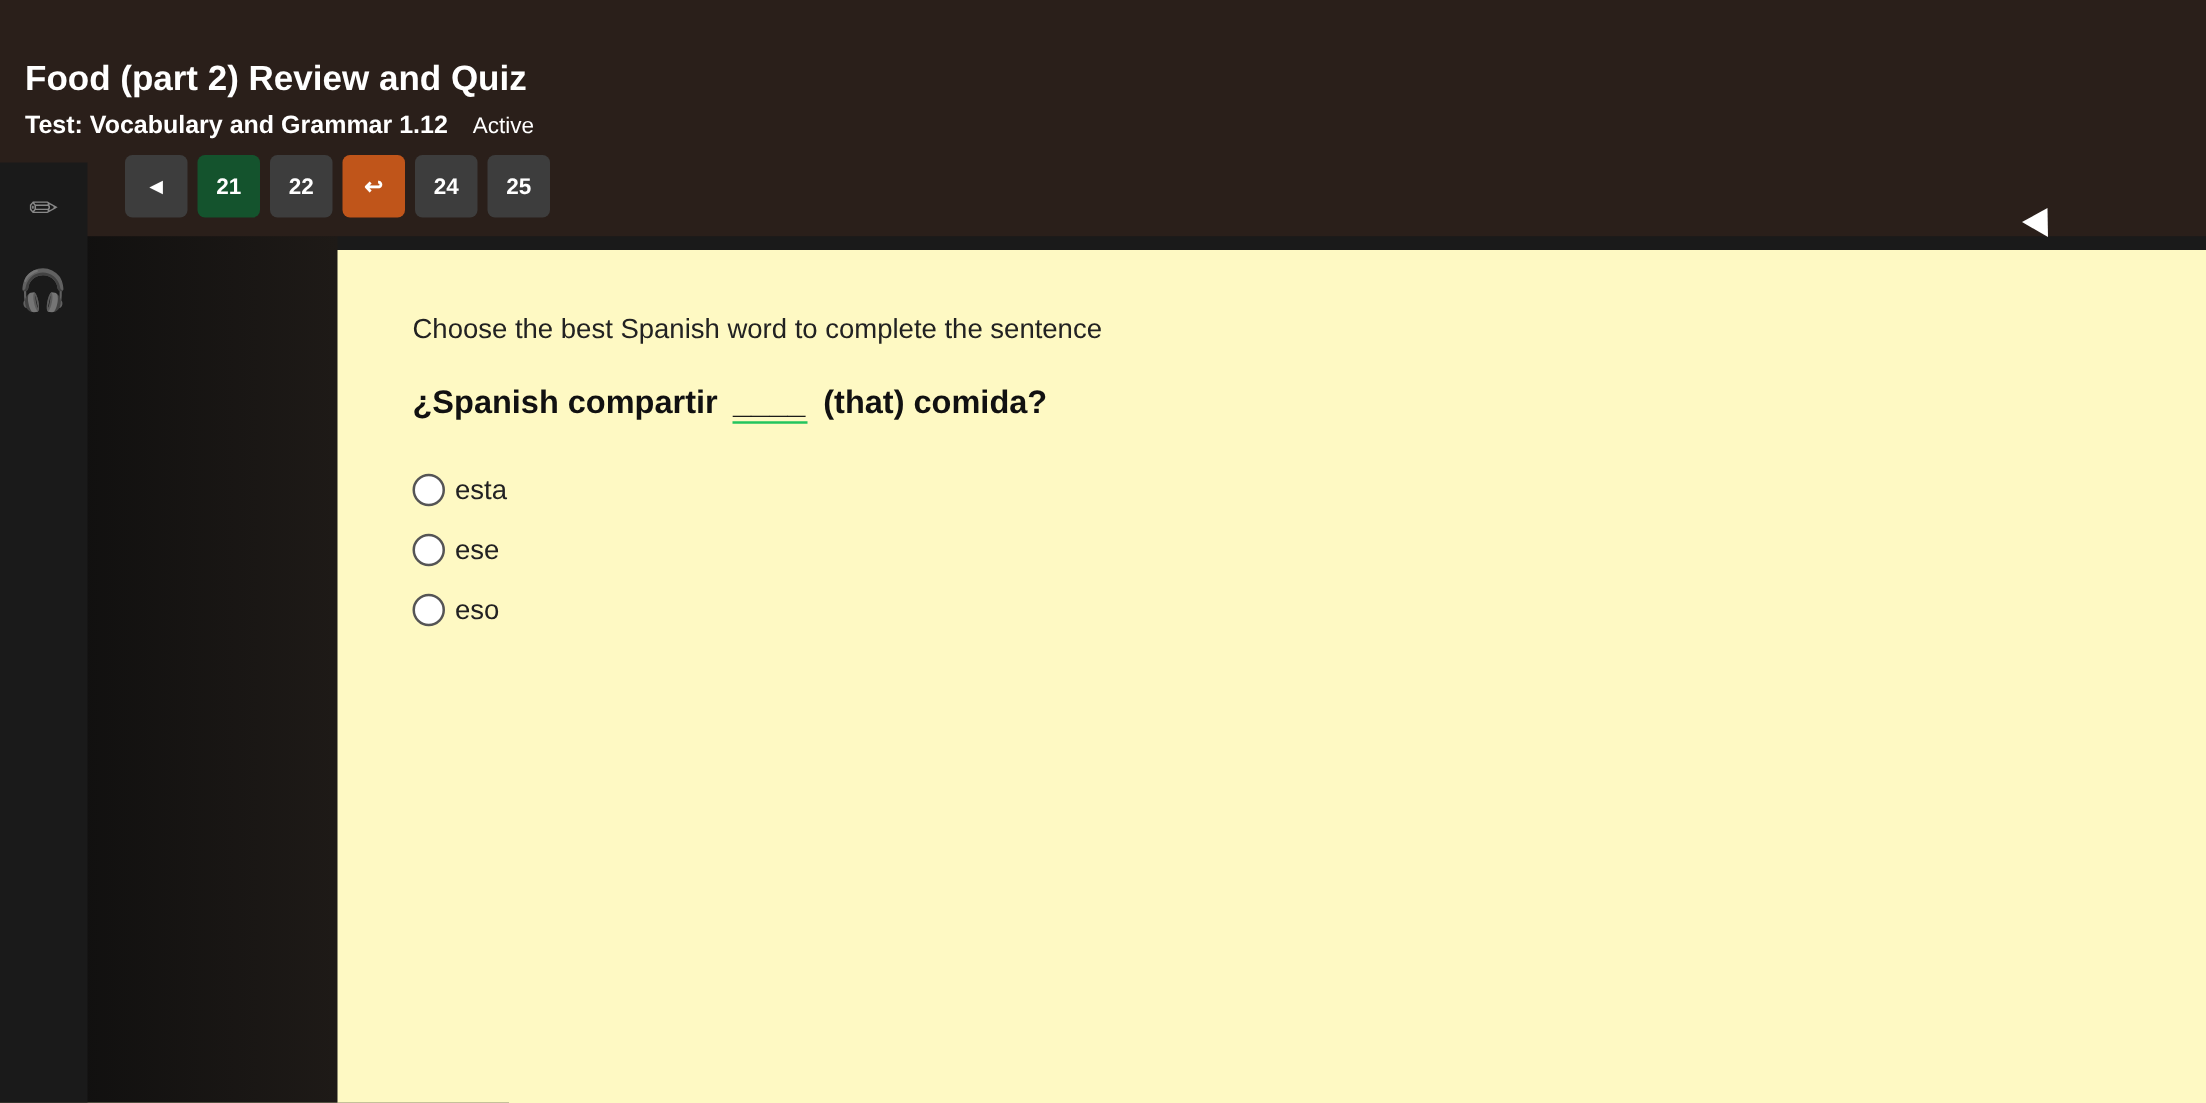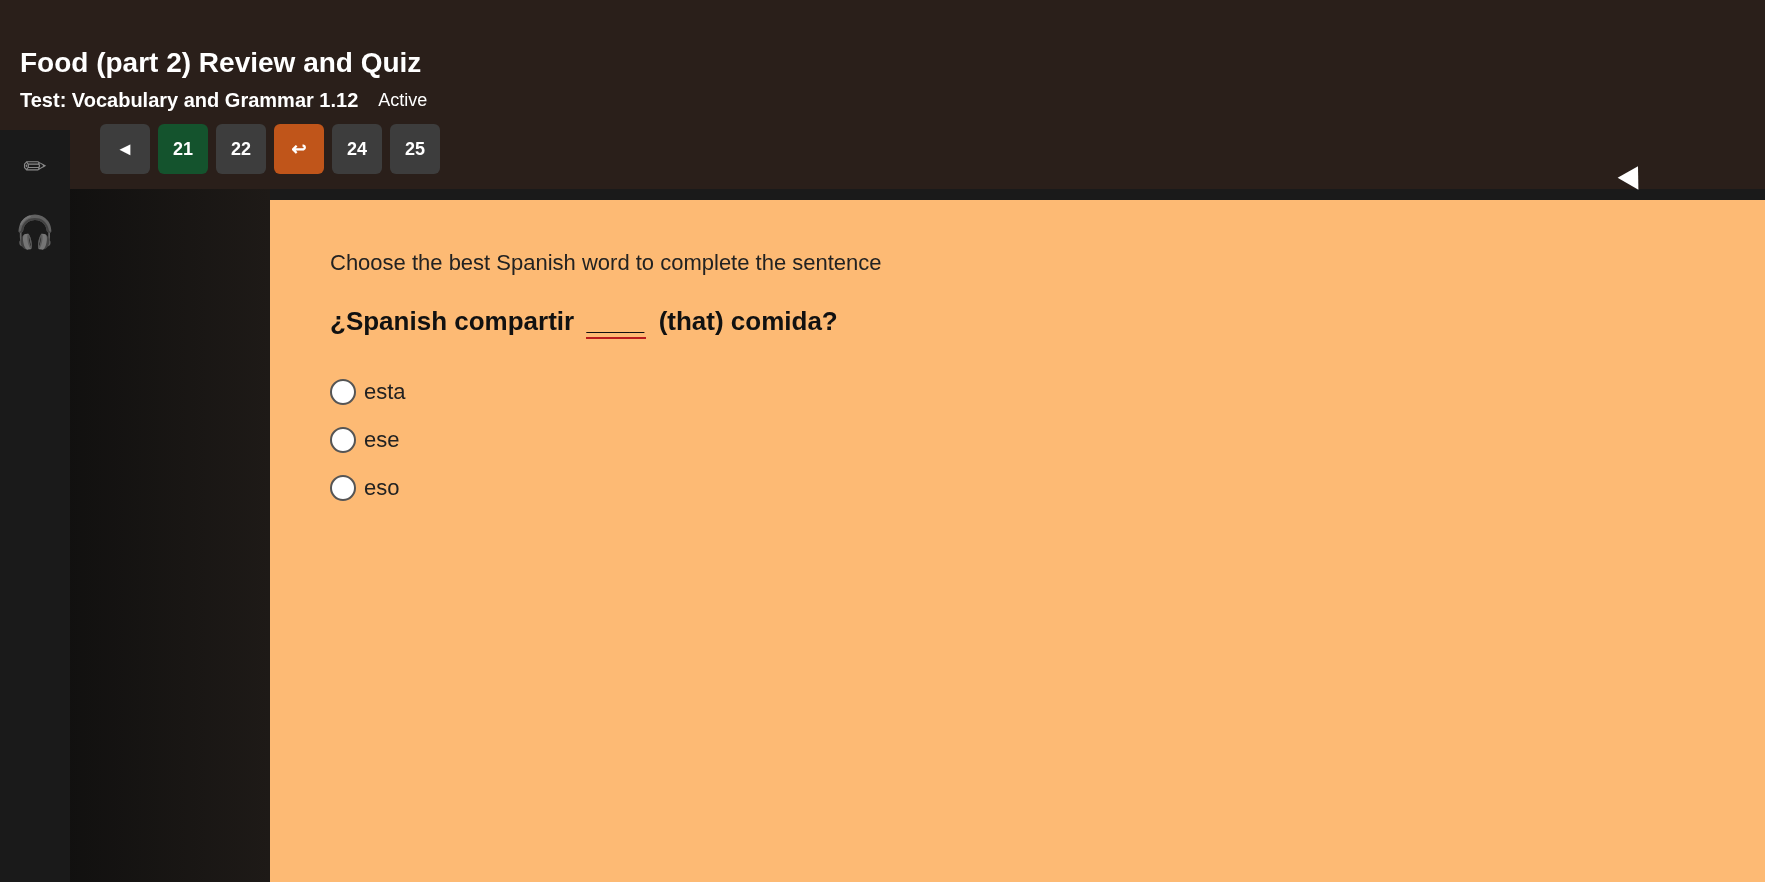--- a/index.html
+++ b/index.html
@@ -119,40 +119,40 @@
       background-color: #3d3d3d;
       color: white;
     }
 
     .content-area {
       position: absolute;
       left: 270px;
       top: 200px;
       right: 0;
       bottom: 0;
-      background-color: #fdba74;
+      background-color: #fef9c3;
       padding: 50px 60px;
     }
 
     .question-instruction {
       font-size: 22px;
       color: #222;
       margin-bottom: 30px;
       font-weight: normal;
     }
 
     .question-text {
       font-size: 26px;
       font-weight: bold;
       color: #111;
       margin-bottom: 40px;
     }
 
     .question-blank {
-      border-bottom: 2px solid #b91c1c;
+      border-bottom: 2px solid #22c55e;
       display: inline-block;
       min-width: 60px;
       margin: 0 5px;
     }
 
     .options-list {
       list-style: none;
       display: flex;
       flex-direction: column;
       gap: 22px;

